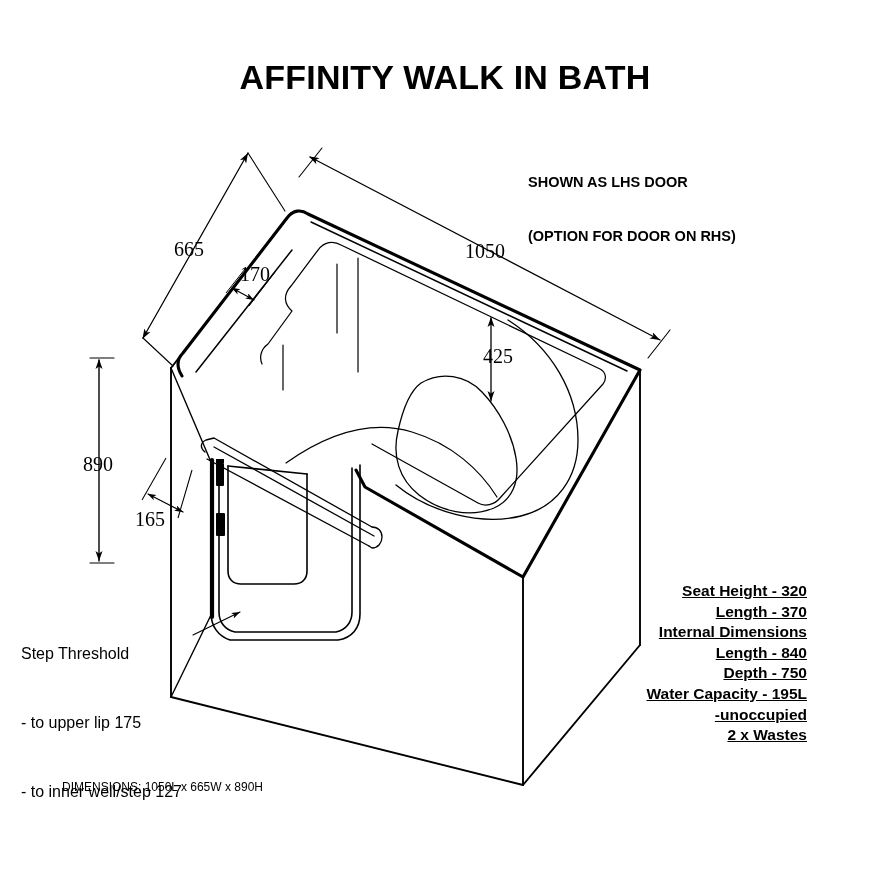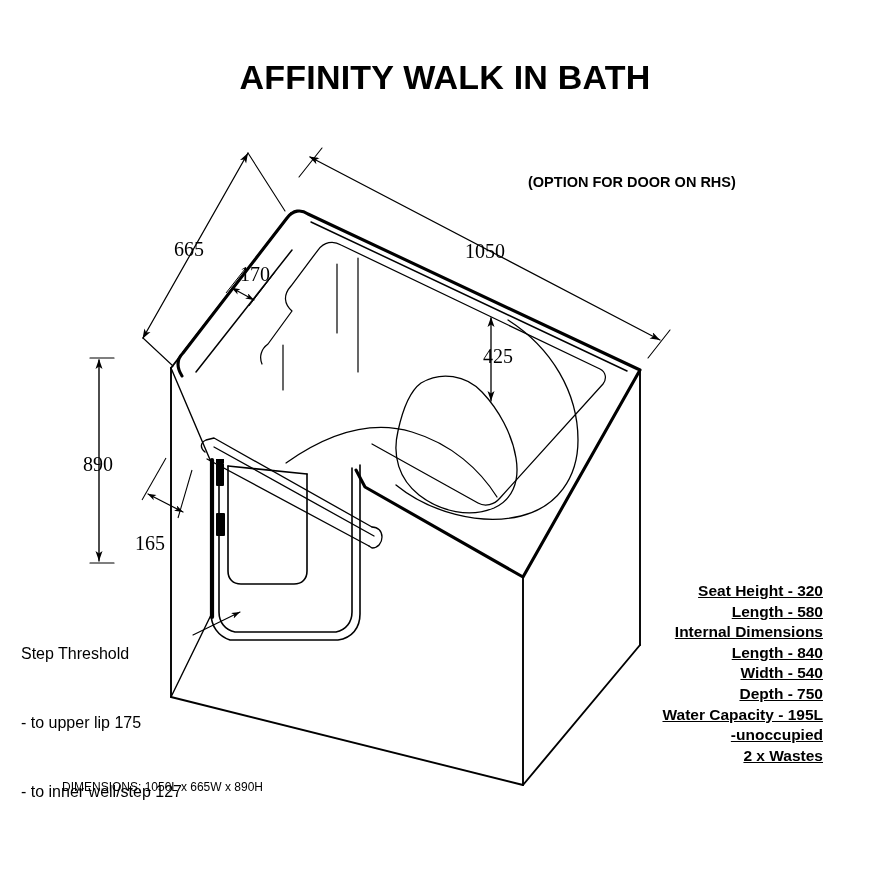--- a/index.html
+++ b/index.html
@@ -9,21 +9,20 @@
     background: #ffffff;
   }
   #page {
     position: relative;
     width: 814px;
     height: 890px;
     background: #ffffff;
     overflow: hidden;
     font-family: "Liberation Sans", sans-serif;
     color: #000000;
-    padding-left: 16px;
   }
   #drawing-svg {
     position: absolute;
     left: 0;
     top: 0;
     width: 890px;
     height: 890px;
   }
 
   
@@ -77,21 +76,21 @@
     font-size: 20px;
     font-weight: normal;
     color: #000;
     white-space: pre;
   }
   #dim-665 { left: 174px; top: 238px; }
   #dim-1050 { left: 465px; top: 240px; }
   #dim-140 { left: 240px; top: 263px; }
   #dim-425 { left: 483px; top: 345px; }
   #dim-890 { left: 83px;  top: 453px; }
-  #dim-165 { left: 135px; top: 532px; }
+  #dim-165 { left: 135px; top: 508px; }
 </style>
 </head>
 <body>
 
 <div id="page">
 
   <svg id="drawing-svg" viewBox="0 0 890 890">
     <defs>
       <marker id="arrowEnd" markerWidth="11" markerHeight="11" refX="10" refY="3.5" orient="auto" markerUnits="userSpaceOnUse">
         <path d="M0,0 L10,3.5 L0,7 L2.6,3.5 Z" fill="#000"></path>
@@ -284,33 +283,34 @@
       <g stroke-width="1.15" marker-end="url(#arrowEndSm)">
         <path d="M193,635 L240,612"></path>
       </g>
 
     </g>
   </svg>
 
   <div class="txt" id="page-title">AFFINITY WALK IN BATH</div>
 
   <div class="txt" id="door-note">
+    <div>SHOWN AS LHS DOOR</div>
     <div>(OPTION FOR DOOR ON RHS)</div>
   </div>
 
   <div class="dim-label" id="dim-665">665</div>
   <div class="dim-label" id="dim-1050">1050</div>
   <div class="dim-label" id="dim-140">170</div>
   <div class="dim-label" id="dim-425">425</div>
   <div class="dim-label" id="dim-890">890</div>
   <div class="dim-label" id="dim-165">165</div>
 
   <div class="txt" id="threshold-block">
     <div>Step Threshold</div>
     <div>- to upper lip 175</div>
     <div>- to inner well/step 127</div>
   </div>
 
-  <div class="txt" id="spec-block"><div>Seat Height - 320</div><div>Length - 580</div><div>Internal Dimensions</div><div>Length - 840</div><div>Width - 540</div><div>Depth - 750</div><div>Water Capacity - 195L</div><div>-unoccupied</div><div>2 x Wastes</div></div>
+  <div class="txt" id="spec-block"><div>Seat Height - 320</div><div>Length - 370</div><div>Internal Dimensions</div><div>Length - 840</div><div>Depth - 750</div><div>Water Capacity - 195L</div><div>-unoccupied</div><div>2 x Wastes</div></div>
 
   <div class="txt" id="dimensions-caption">DIMENSIONS: 1050L x 665W x 890H</div>
 
 </div>
 
 </body></html>

